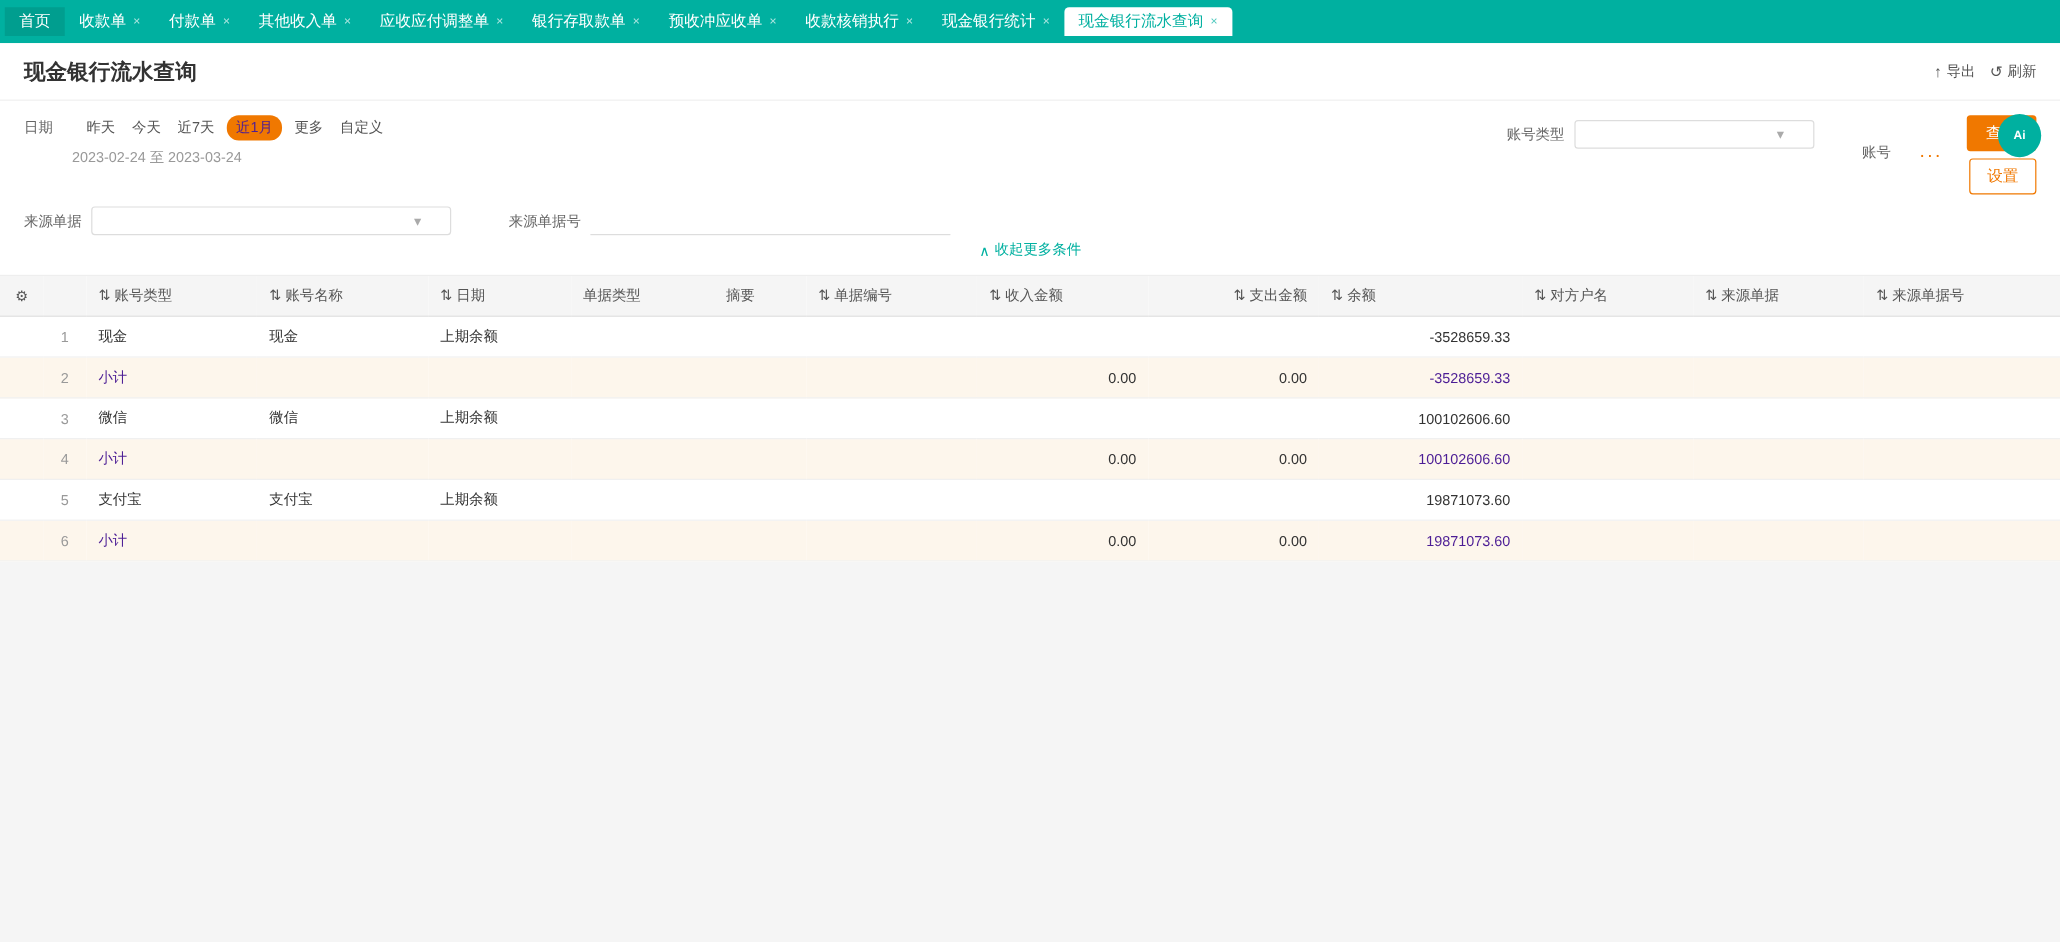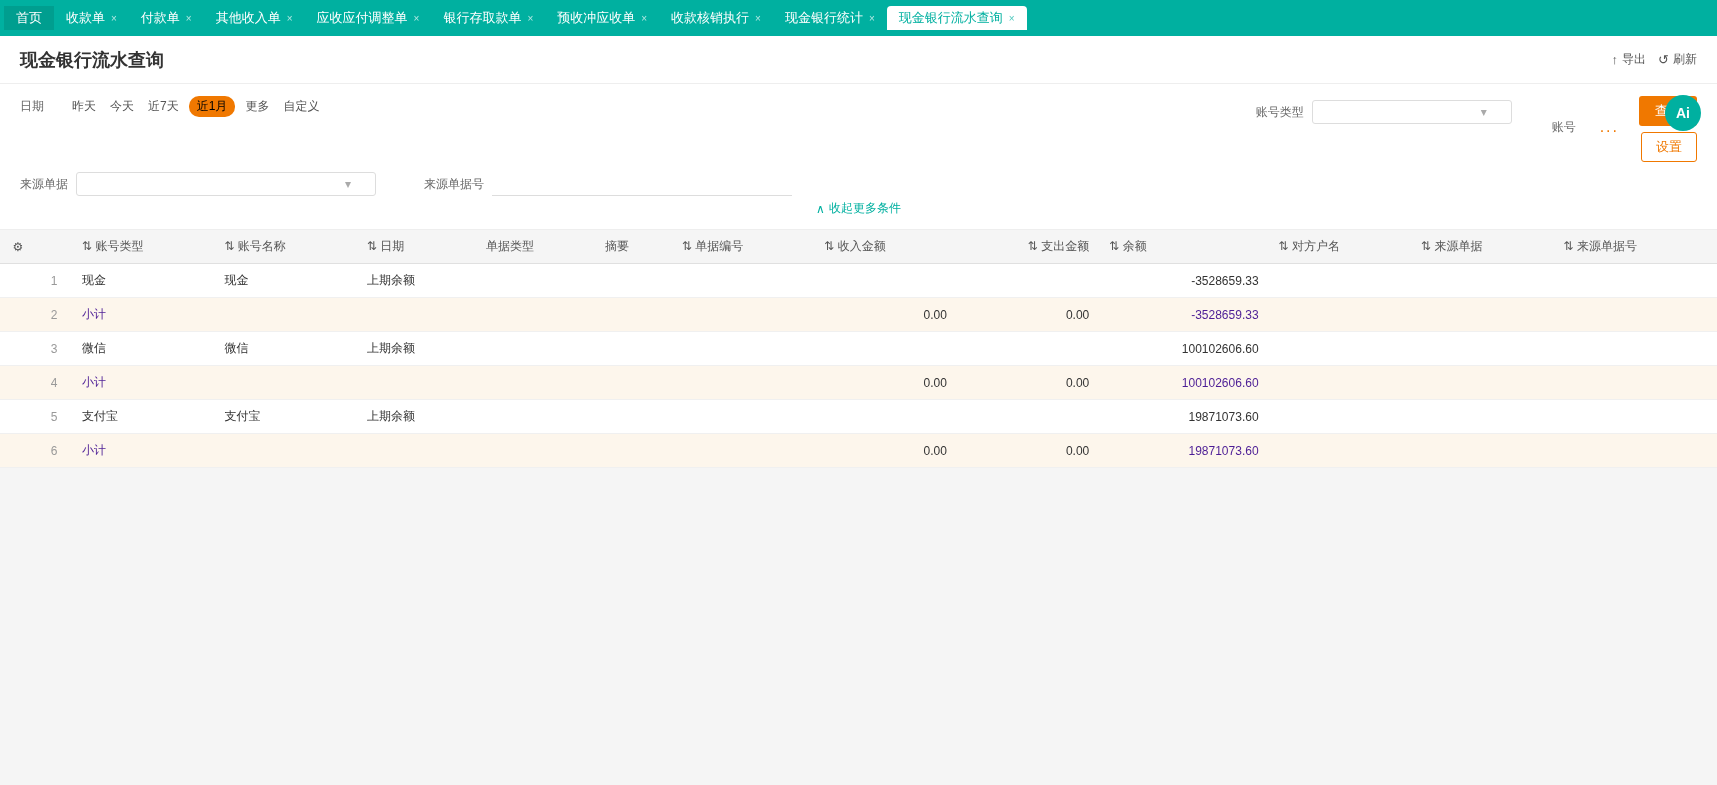--- a/index.html
+++ b/index.html
@@ -80,21 +80,21 @@
     }
     .date-shortcut {
       cursor: pointer;
       color: #555;
       padding: 1px 4px;
       border-radius: 3px;
       font-size: 12px;
     }
     .date-shortcut.active {
       background: #f07800;
-      color: #000000;
+      color: #4c1d95;
       border-radius: 10px;
       padding: 2px 8px;
     }
     .date-range {
       color: #999;
       font-size: 12px;
       margin-top: 2px;
       margin-left: 40px;
     }
     .filter-select {
@@ -199,21 +199,21 @@
       right: 16px;
       top: 95px;
       background: #00b0a0;
       color: #fff;
       border-radius: 50%;
       width: 36px;
       height: 36px;
       display: flex;
       align-items: center;
       justify-content: center;
-      font-size: 14px;
+      font-size: 10px;
       font-weight: bold;
       cursor: pointer;
       z-index: 100;
     }
 
     
     .chevron-down::after {
       content: '▾';
       color: #aaa;
       margin-left: 6px;
@@ -287,20 +287,21 @@
         <span class="filter-label">日期</span>
         <div class="date-shortcuts">
           <span class="date-shortcut">昨天</span>
           <span class="date-shortcut">今天</span>
           <span class="date-shortcut">近7天</span>
           <span class="date-shortcut active">近1月</span>
           <span class="date-shortcut">更多</span>
           <span class="date-shortcut">自定义</span>
         </div>
       </div>
+      <div class="date-range">2023-02-24 至 2023-03-24</div>
     </div>
 
     <div style="display:flex; align-items:center; gap:8px; margin-left:40px; margin-top:4px;">
       <span class="filter-label">账号类型</span>
       <div class="filter-select chevron-down" style="min-width:200px;">
         <span style="color:#bbb;"></span>
       </div>
     </div>
 
     <div style="display:flex; align-items:center; gap:8px; margin-left:40px; margin-top:22px;">

